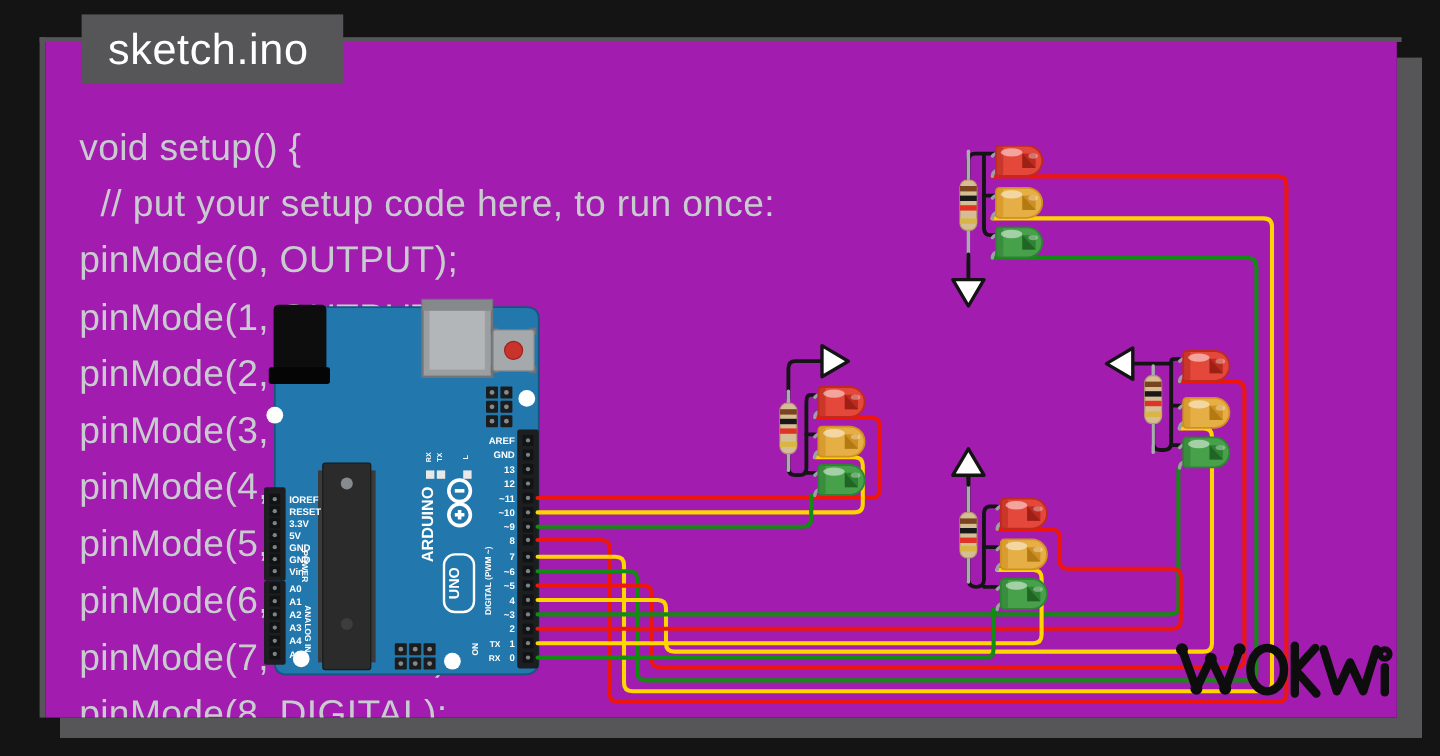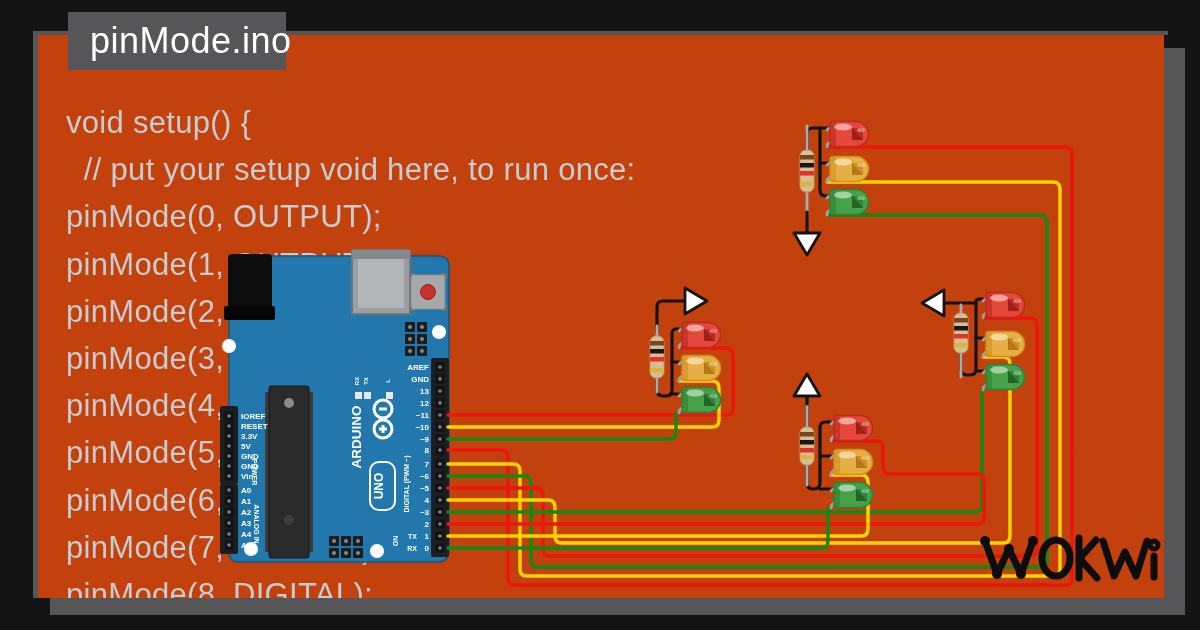--- a/index.html
+++ b/index.html
@@ -3,21 +3,21 @@
 <meta charset="utf-8">
 <style>
   html,body{margin:0;padding:0;}
   body{
     width:1200px;height:630px;position:relative;overflow:hidden;
     background:#141414;font-family:"Liberation Sans",sans-serif;
   }
   .frame-strip{position:absolute;background:#565659;}
   #canvas{
     position:absolute;left:38px;top:35px;width:1126px;height:563px;
-    background:#c2410c;overflow:hidden;
+    background:#a21caf;overflow:hidden;
   }
   #tab{
     position:absolute;left:68px;top:12px;width:218px;height:58px;
     background:#565659;color:#ffffff;font-size:36px;line-height:58px;
     padding-left:22px;box-sizing:border-box;letter-spacing:0.5px;
   }
   .code-line{
     position:absolute;left:28px;font-size:31px;line-height:34px;
     color:#c9cccf;white-space:pre;letter-spacing:0.3px;
   }
@@ -28,35 +28,35 @@
 <body>
 
 <div class="frame-strip" style="left:33px;top:31px;width:1135px;height:4px;"></div>
 <div class="frame-strip" style="left:33px;top:31px;width:5px;height:567px;"></div>
 <div class="frame-strip" style="left:1164px;top:48px;width:21px;height:567px;"></div>
 <div class="frame-strip" style="left:50px;top:598px;width:1135px;height:17px;"></div>
 
 <div id="canvas">
   <div id="code-layer">
       <div class="code-line" style="top: 71px; color: rgb(201, 204, 207);">void setup() {</div>
-      <div class="code-line" style="top: 118.2px; color: rgb(201, 204, 207);">  // put your setup void here, to run once:</div>
+      <div class="code-line" style="top: 118.2px; color: rgb(201, 204, 207);">  // put your setup code here, to run once:</div>
       <div class="code-line" style="top: 165.4px; color: rgb(201, 204, 207);">pinMode(0, OUTPUT);</div>
       <div class="code-line" style="top: 212.6px; color: rgb(201, 204, 207);">pinMode(1, OUTPUT);</div>
       <div class="code-line" style="top: 259.8px; color: rgb(201, 204, 207);">pinMode(2, OUTPUT);</div>
       <div class="code-line" style="top: 307px; color: rgb(201, 204, 207);">pinMode(3, OUTPUT);</div>
       <div class="code-line" style="top: 354.2px; color: rgb(201, 204, 207);">pinMode(4, OUTPUT);</div>
       <div class="code-line" style="top: 401.4px; color: rgb(201, 204, 207);">pinMode(5, OUTPUT);</div>
       <div class="code-line" style="top: 448.6px; color: rgb(201, 204, 207);">pinMode(6, OUTPUT);</div>
       <div class="code-line" style="top: 495.8px; color: rgb(201, 204, 207);">pinMode(7, OUTPUT);</div>
       <div class="code-line" style="top: 543px; color: rgb(201, 204, 207);">pinMode(8, DIGITAL);</div>
     </div>
 </div>
 
 <div id="tab">
-  <span>pinMode.ino</span>
+  <span>sketch.ino</span>
 </div>
 
 <svg id="circuit-svg" width="1200" height="630" viewBox="0 0 1200 630">
     <g>
       <path d="M 237 256 H 438 Q 449 256 449 266 V 550 Q 449 562 437 562 H 239 Q 229 562 229 552 V 264 Q 229 256 237 256 Z" fill="#2278ad" stroke="#17557c" stroke-width="1.5"></path>
       <rect x="228" y="254" width="44" height="62" rx="4" fill="#0d0d0d"></rect>
       <rect x="224" y="306" width="51" height="14" rx="2" fill="#050505"></rect>
       <g>
         <rect x="352" y="250" width="58" height="64" fill="#9c9fa1" stroke="#70757a" stroke-width="2"></rect>
         <rect x="358" y="256" width="46" height="52" fill="#b3b6b8"></rect>

